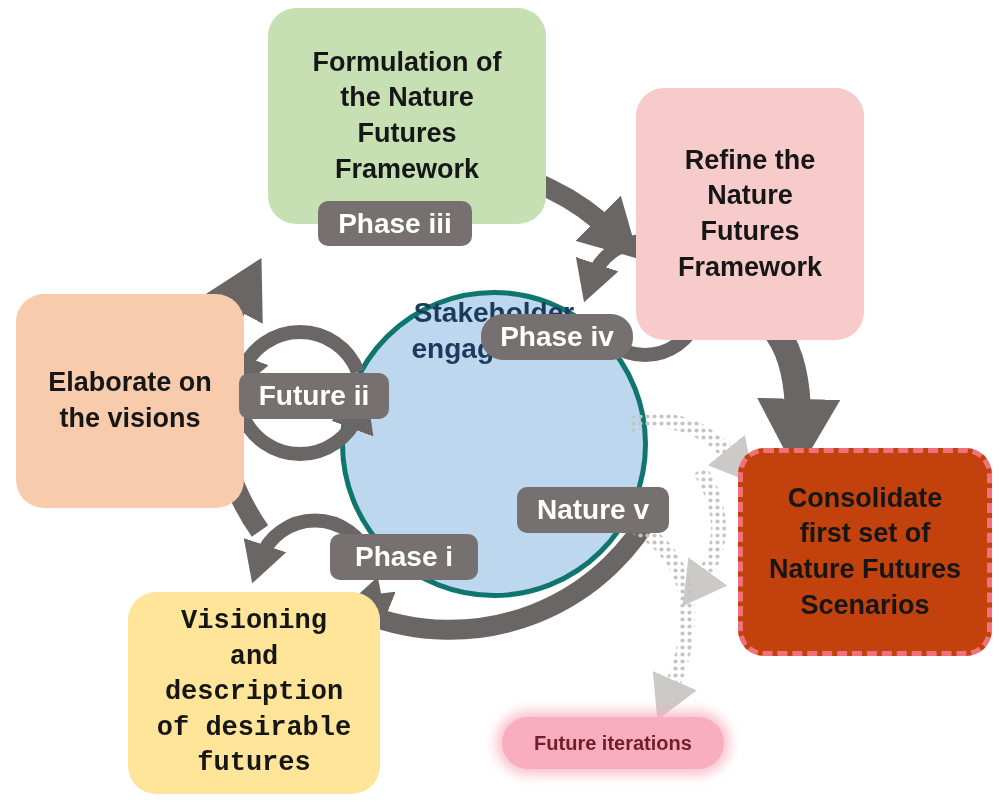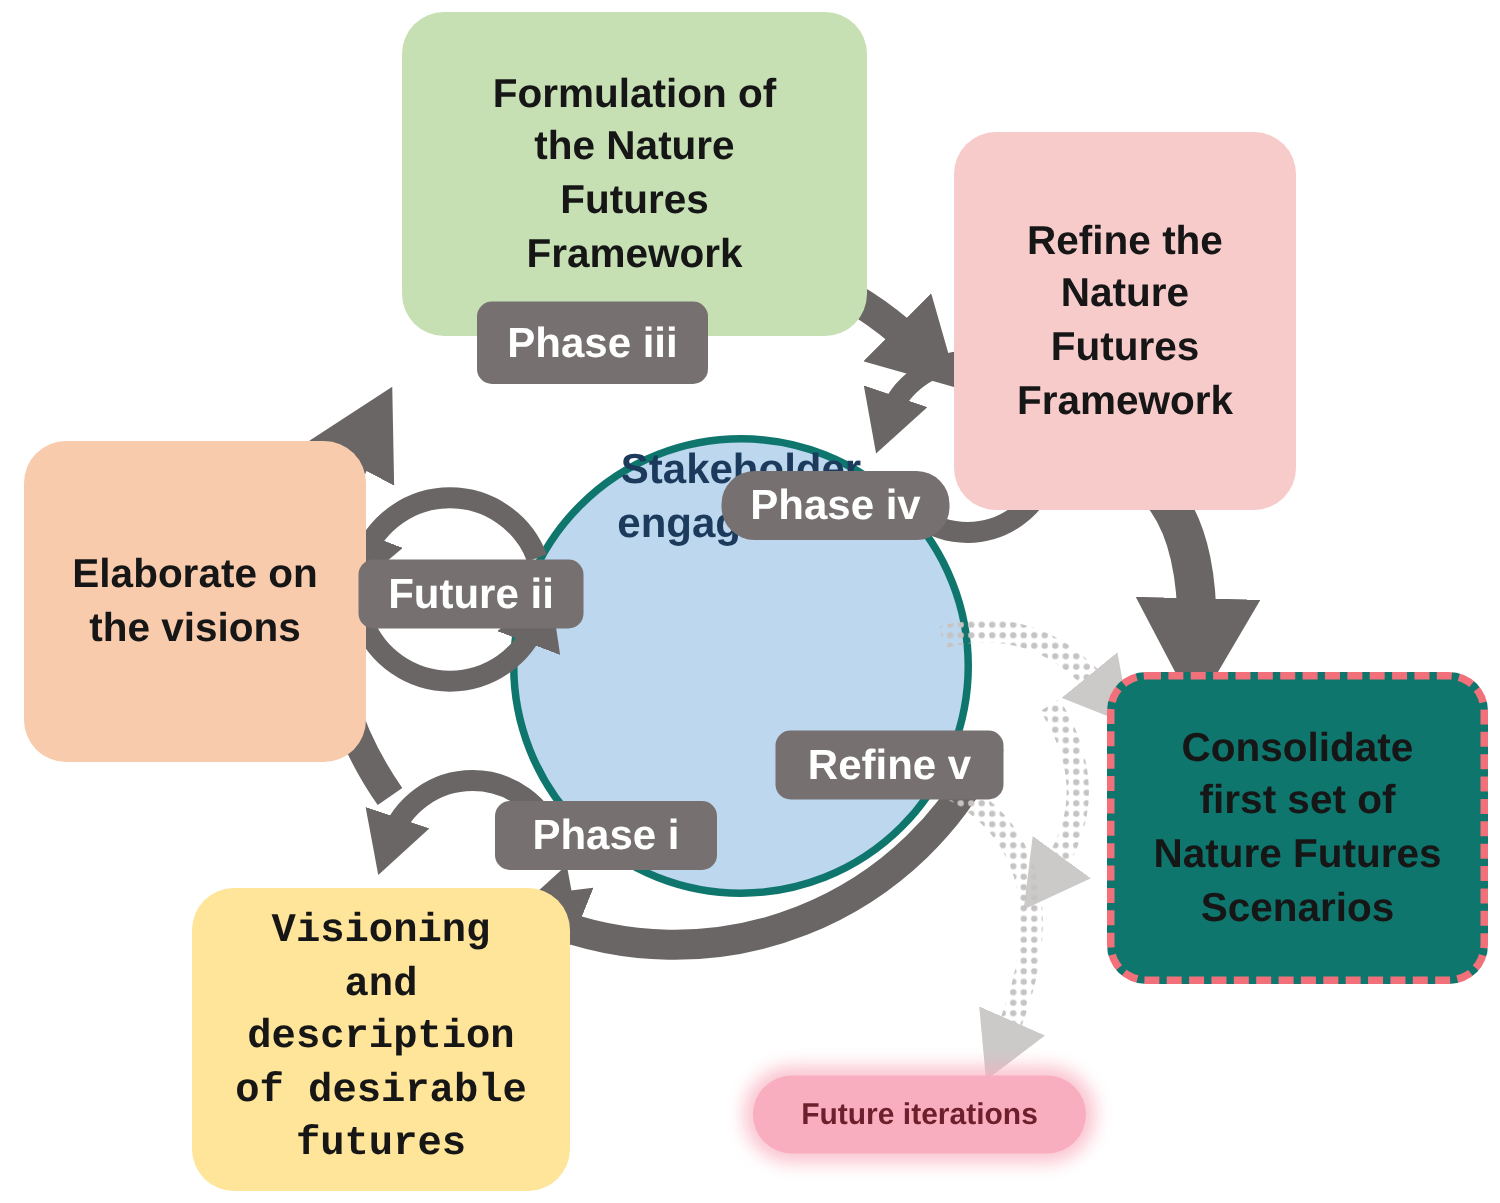--- a/index.html
+++ b/index.html
@@ -19,40 +19,40 @@
     font-size:28px; font-weight:700; color:#1b3a5c; line-height:1.3;
   }
 
   .box {
     position:absolute; z-index:3; border-radius:28px;
     display:flex; align-items:center; justify-content:center;
     text-align:center; font-weight:700; font-size:27px; color:#161616;
     line-height:1.32;
   }
   .box span { display:block; }
-  .box-formulation { left:268px; top:8px;   width:310px; height:216px; background:#c6e0b4; }
+  .box-formulation { left:268px; top:8px;   width:278px; height:216px; background:#c6e0b4; }
   .box-formulation span { width:226px; }
   .box-refine      { left:636px; top:88px;  width:228px; height:252px; background:#f8cbcb; }
   .box-refine span { width:180px; }
   .box-elaborate   { left:16px;   top:294px; width:228px; height:214px; background:#f8cbad; }
   .box-elaborate span { width:196px; }
   .box-visioning   { left:128px; top:592px; width:252px; height:202px; background:#ffe599;font-family:Liberation Mono, monospace; }
   .box-visioning span { width:200px; }
   .box-consolidate {
-    left:738px; top:448px; width:254px; height:208px; background:#0f766e;
+    left:738px; top:448px; width:254px; height:208px; background:#c2410c;
     border:5px dashed #f1707a; border-radius:26px; z-index:4; box-sizing:border-box;
   }
   .box-consolidate span { width:212px; }
 
   .phase {
     position:absolute; z-index:5; background:#767070; color:#ffffff;
     font-weight:700; font-size:28px; border-radius:10px;
     display:flex; align-items:center; justify-content:center;
   }
-  .phase-iii { left:318px; top:201px; width:154px; height:55px; }
+  .phase-iii { left:318px; top:201px; width:154px; height:45px; }
   .phase-iv  { left:481px; top:314px; width:152px; height:46px;border-radius:22px; }
   .phase-ii  { left:239px; top:373px; width:150px; height:46px; }
   .phase-v   { left:517px; top:487px; width:152px; height:46px; }
   .phase-i   { left:330px; top:534px; width:148px; height:46px; }
 
   .pill-future {
     position:absolute; left:502px; top:717px; width:222px; height:52px;
     z-index:3; background:#f8aebe; border-radius:26px;
     box-shadow:0 0 12px 6px rgba(248,174,190,0.75);
     display:flex; align-items:center; justify-content:center;
@@ -130,21 +130,21 @@
   <div class="phase phase-iii">
     <span>Phase iii</span>
   </div>
   <div class="phase phase-iv">
     <span>Phase iv</span>
   </div>
   <div class="phase phase-ii">
     <span>Future ii</span>
   </div>
   <div class="phase phase-v">
-    <span>Refine v</span>
+    <span>Nature v</span>
   </div>
   <div class="phase phase-i">
     <span>Phase i</span>
   </div>
 
   <div class="pill-future">
     <span>Future iterations</span>
   </div>
 
 </div>

